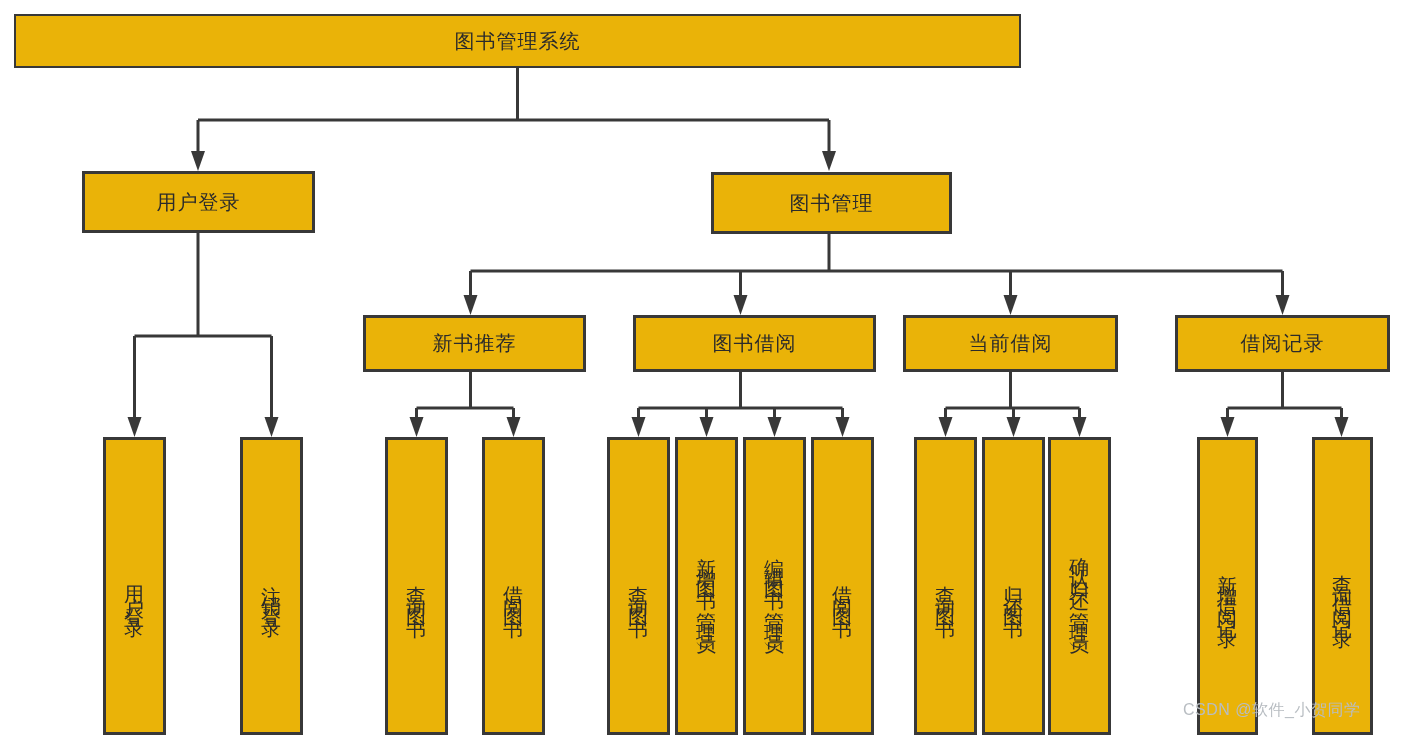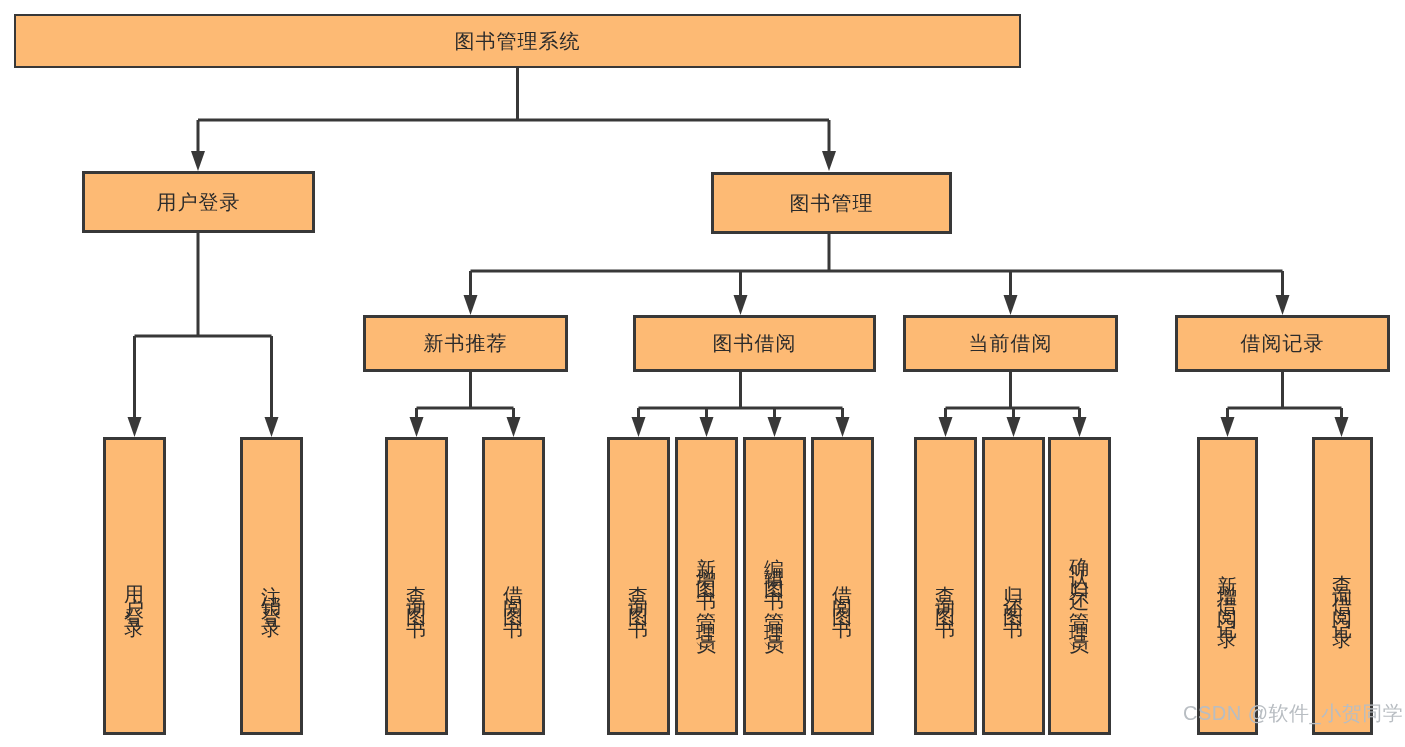--- a/index.html
+++ b/index.html
@@ -1,38 +1,38 @@
 <!DOCTYPE html>
 <html><head>
 <meta charset="utf-8">
 <style>
   html,body{margin:0;padding:0;background:#ffffff;}
   body{font-family:"Liberation Sans","DejaVu Sans",sans-serif;color:#2b2b2b;}
   .canvas{position:relative;width:1405px;height:747px;background:#ffffff;overflow:hidden;}
   .connectors{position:absolute;left:0;top:0;}
   .box{
     position:absolute;
-    background:#fdba74;
+    background:#eab308;
     border:3px solid #383838;
     box-sizing:border-box;
     display:flex;align-items:center;justify-content:center;
   }
   .box.root{border-width:2px;}
   .lbl{font-size:20px;letter-spacing:1px;white-space:nowrap;}
   .vlbl{
     writing-mode:vertical-rl;
     text-orientation:mixed;
     font-size:20px;
     letter-spacing:11px;
     line-height:1;
     padding-top:11px; 
   }
   .watermark{
     position:absolute;left:1183px;top:700px;
-    font-size:20px;color:#b8bdc2;letter-spacing:0.5px;white-space:nowrap;
+    font-size:16px;color:#b8bdc2;letter-spacing:0.5px;white-space:nowrap;
   }
 </style>
 </head>
 <body>
 
 <div class="canvas">
 
   <svg class="connectors" width="1405" height="747" viewBox="0 0 1405 747" fill="#383838" stroke="#383838" stroke-width="3">
 
     <g>
@@ -87,21 +87,21 @@
     <span class="lbl">图书管理系统</span>
   </div>
 
   <div class="box" style="left:82px;top:171px;width:233px;height:62px">
     <span class="lbl">用户登录</span>
   </div>
   <div class="box" style="left:711px;top:172px;width:241px;height:62px">
     <span class="lbl">图书管理</span>
   </div>
 
-  <div class="box" style="left:363px;top:315px;width:205px;height:57px">
+  <div class="box" style="left:363px;top:315px;width:223px;height:57px">
     <span class="lbl">新书推荐</span>
   </div>
   <div class="box" style="left:633px;top:315px;width:243px;height:57px">
     <span class="lbl">图书借阅</span>
   </div>
   <div class="box" style="left:1175px;top:315px;width:215px;height:57px">
     <span class="lbl">借阅记录</span>
   </div>
   <div class="box" style="left:903px;top:315px;width:215px;height:57px">
     <span class="lbl">当前借阅</span>

